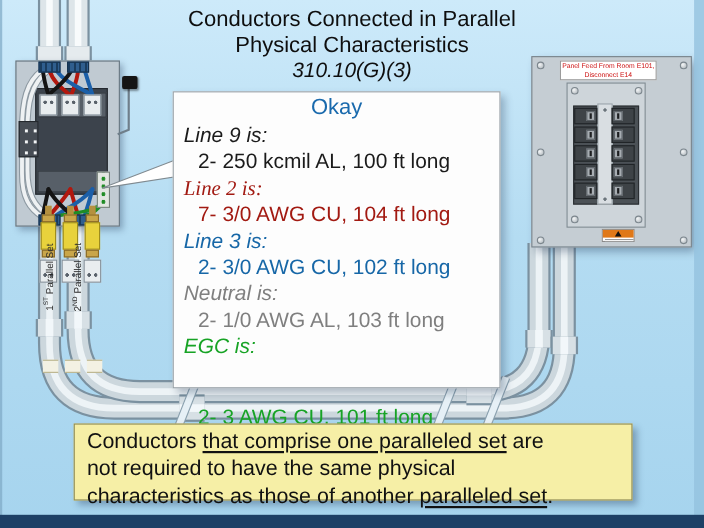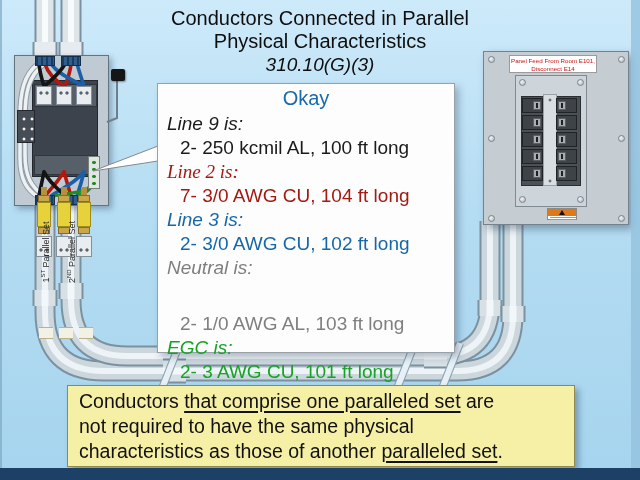--- a/index.html
+++ b/index.html
@@ -87,21 +87,21 @@
     box-shadow:4px 4px 7px rgba(30,50,80,.3);box-sizing:border-box;padding:3px 0 0 0;}
   .c-head{text-align:center;font-size:20px;height:25px;}
   .c-label{font-size:19px;font-style:italic;padding-left:9px;line-height:24px;}
   .c-value{font-size:19px;padding-left:22px;line-height:24px;white-space:nowrap;}
 
   
   .copyright{left:207px;top:361px;width:178px;height:18px;background:#fff;border:1px solid #7e7e7e;
     text-align:center;font-size:10.5px;line-height:17px;color:#222;box-sizing:border-box;}
 
   
-  .note{left:67px;top:385px;width:508px;height:82px;background:#f6efa6;border:1px solid #8f8a55;
+  .note{left:67px;top:385px;width:508px;height:70px;background:#f6efa6;border:1px solid #8f8a55;
     box-shadow:4px 4px 6px rgba(30,50,80,.35);box-sizing:border-box;padding:3px 0 0 11px;}
   .note-line{font-size:19.5px;line-height:25px;color:#111;white-space:nowrap;}
   .note-line .u{text-decoration:underline;text-underline-offset:2.5px;text-decoration-thickness:1.5px;}
 
   
   .edgeL{left:0;top:0;width:2px;height:480px;background:#7ea8c4;opacity:.7;}
   .edgeR{left:631px;top:0;width:9px;height:480px;background:#93c2de;opacity:.8;}
   .edgeB{left:0;top:468px;width:640px;height:12px;background:#1d4066;}
 </style>
 </head>
@@ -334,23 +334,23 @@
   <div class="abs callout">
     <div class="c-head" style="color: rgb(26, 106, 173);">Okay</div>
     <div>
         <div class="c-label" style="color: rgb(27, 27, 27);">Line 9 is:</div>
         <div class="c-value" style="color: rgb(27, 27, 27);">2- 250 kcmil AL, 100 ft long</div>
         <div class="c-label" style="color: rgb(162, 26, 18); font-family: Liberation Serif, serif;">Line 2 is:</div>
         <div class="c-value" style="color: rgb(162, 26, 18);">7- 3/0 AWG CU, 104 ft long</div>
         <div class="c-label" style="color: rgb(23, 103, 167);">Line 3 is:</div>
         <div class="c-value" style="color: rgb(23, 103, 167);">2- 3/0 AWG CU, 102 ft long</div>
         <div class="c-label" style="color: rgb(127, 127, 127);">Neutral is:</div>
-        <div class="c-value" style="color: rgb(127, 127, 127); margin-top: 32px;">2- 1/0 AWG AL, 103 ft long</div>
+        <div class="c-value" style="color: rgb(127, 127, 127);">2- 1/0 AWG AL, 103 ft long</div>
         <div class="c-label" style="color: rgb(23, 163, 37);">EGC is:</div>
-        <div class="c-value" style="color: rgb(23, 163, 37);">2- 3 AWG CU, 101 ft long</div>
+        <div class="c-value" style="color: rgb(23, 163, 37); margin-top: 40px;">2- 3 AWG CU, 101 ft long</div>
       </div>
   </div>
 
 
   <div class="abs note" style="background: rgb(246, 239, 166);">
     <div>
         <div class="note-line"><span>Conductors </span><span class="u">that comprise one paralleled set</span><span> are</span></div>
         <div class="note-line"><span>not required to have the same physical</span></div>
         <div class="note-line"><span>characteristics as those of another </span><span class="u">paralleled set</span><span>.</span></div>
       </div>

